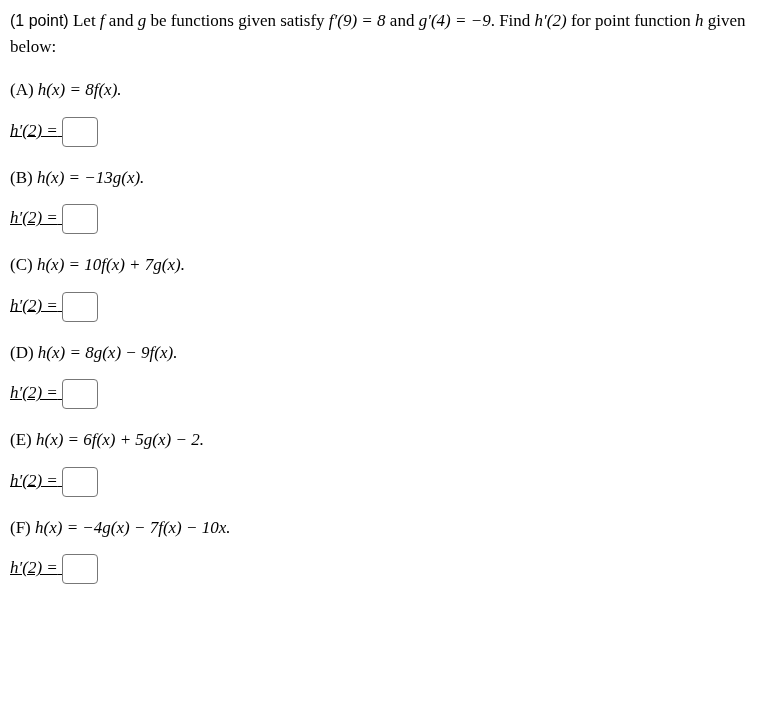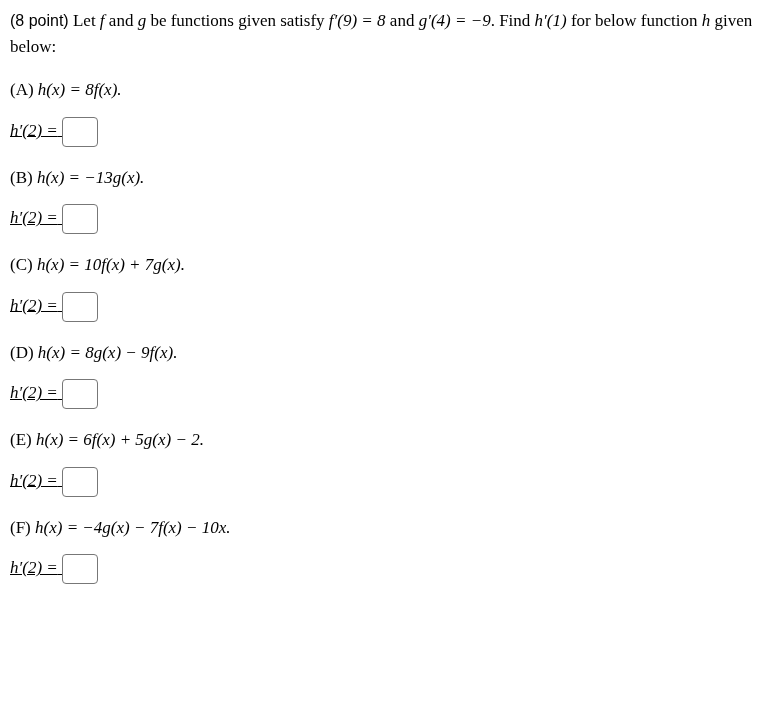--- a/index.html
+++ b/index.html
@@ -36,21 +36,21 @@
     }
     .points {
       font-family: Arial, Helvetica, sans-serif;
       font-size: 16px;
     }
   </style>
 </head>
 <body>
 
 <div class="intro">
-  <span class="points">(8 point)</span><span> Let </span><span class="mi">f</span><span> and </span><span class="mi">g</span><span> be functions given satisfy </span><span class="mi">f′(9) = 8</span><span> and </span><span class="mi">g′(4) = −9</span><span>. Find </span><span class="mi">h′(1)</span><span> for below function </span><span class="mi">h</span><span> given below:</span>
+  <span class="points">(1 point)</span><span> Let </span><span class="mi">f</span><span> and </span><span class="mi">g</span><span> be functions given satisfy </span><span class="mi">f′(9) = 8</span><span> and </span><span class="mi">g′(4) = −9</span><span>. Find </span><span class="mi">h′(2)</span><span> for point function </span><span class="mi">h</span><span> given below:</span>
 </div>
 
 <div class="part">
   <span>(A) </span><span class="mi">h(x) = 8f(x).</span>
 </div>
 <div class="answer-row">
   <span class="mi">h′(2) =</span>
   <input class="answer-box" type="text" style="">
 </div>
 

